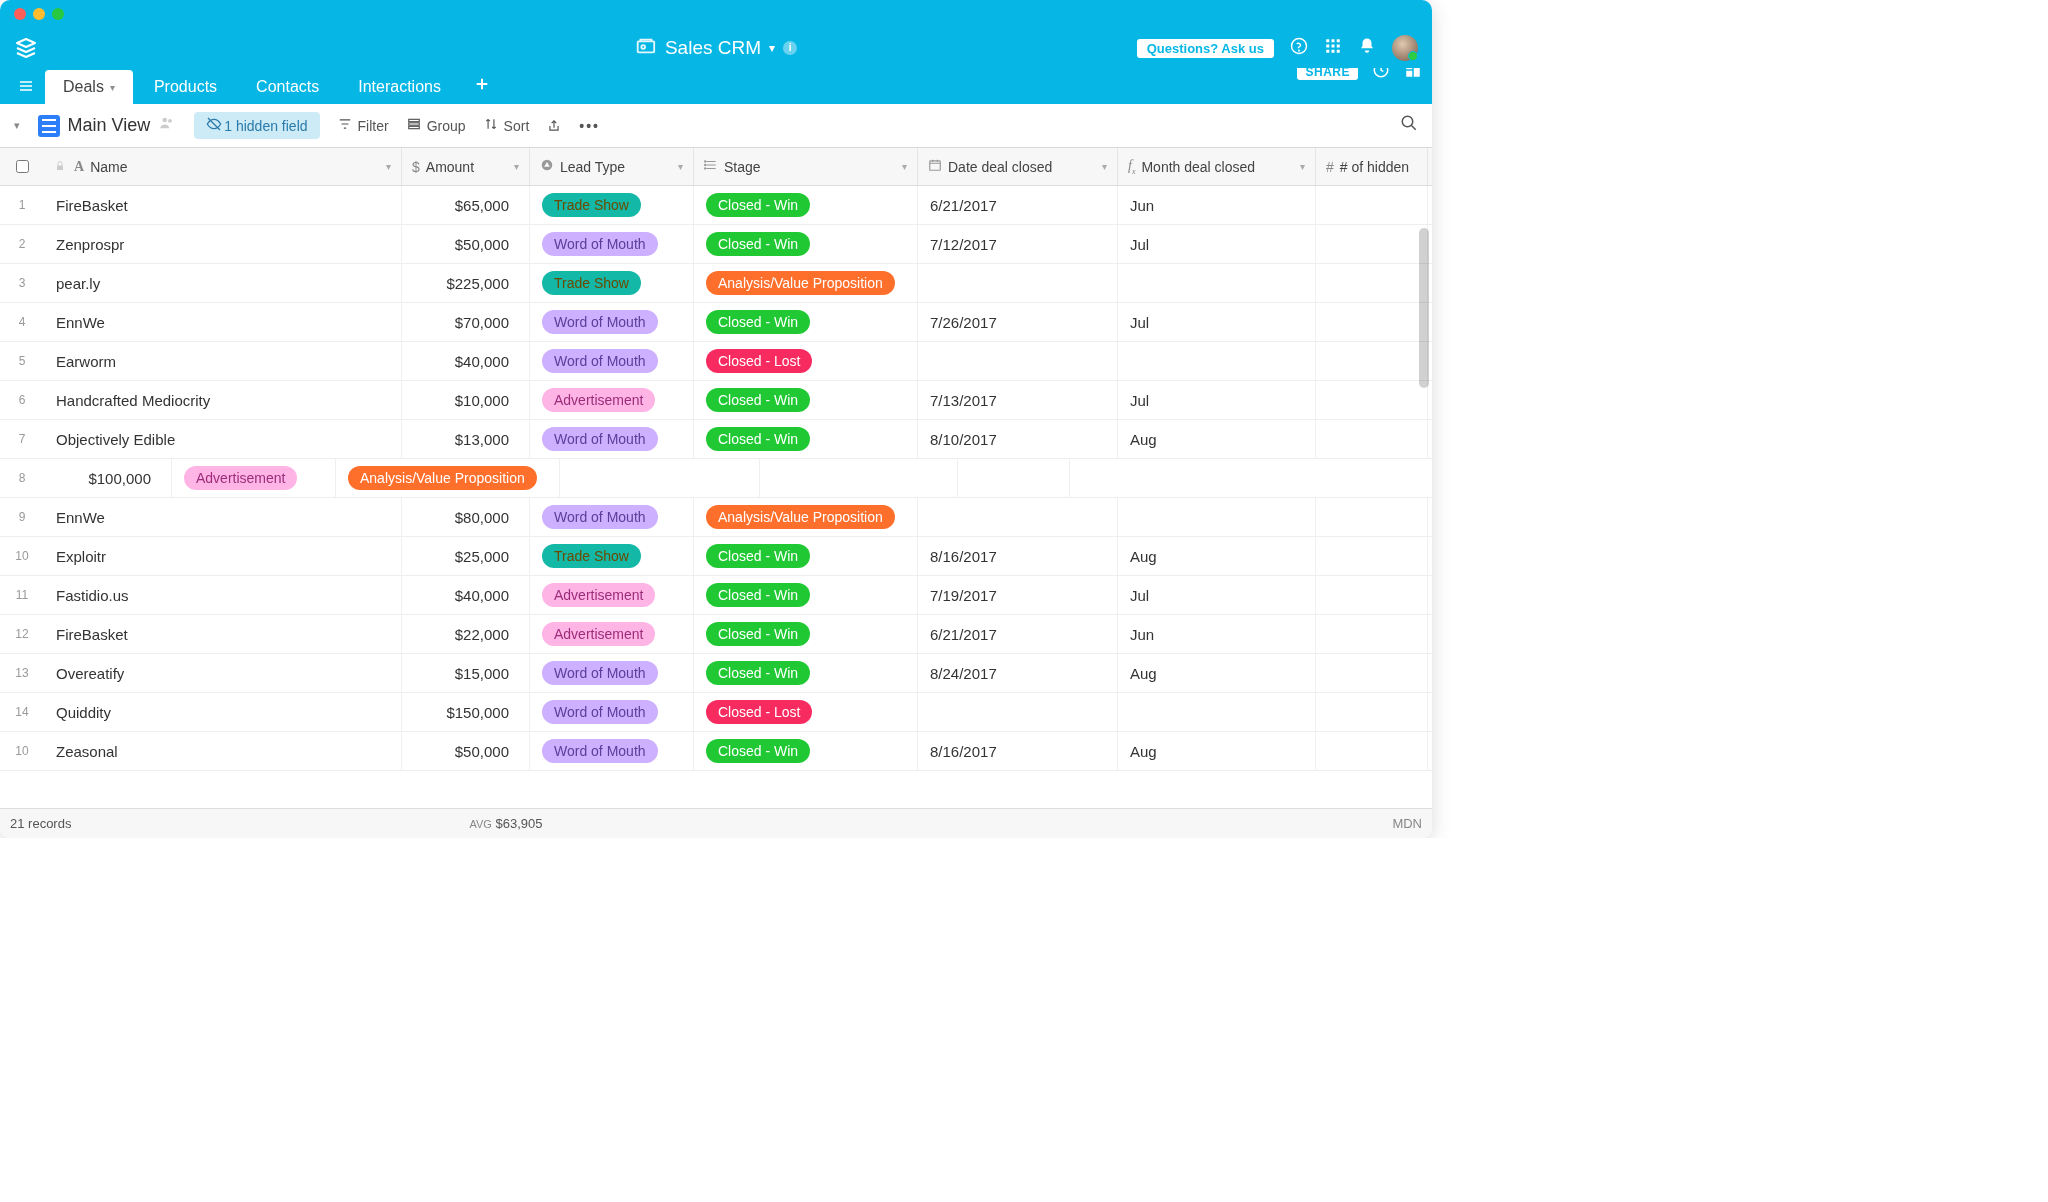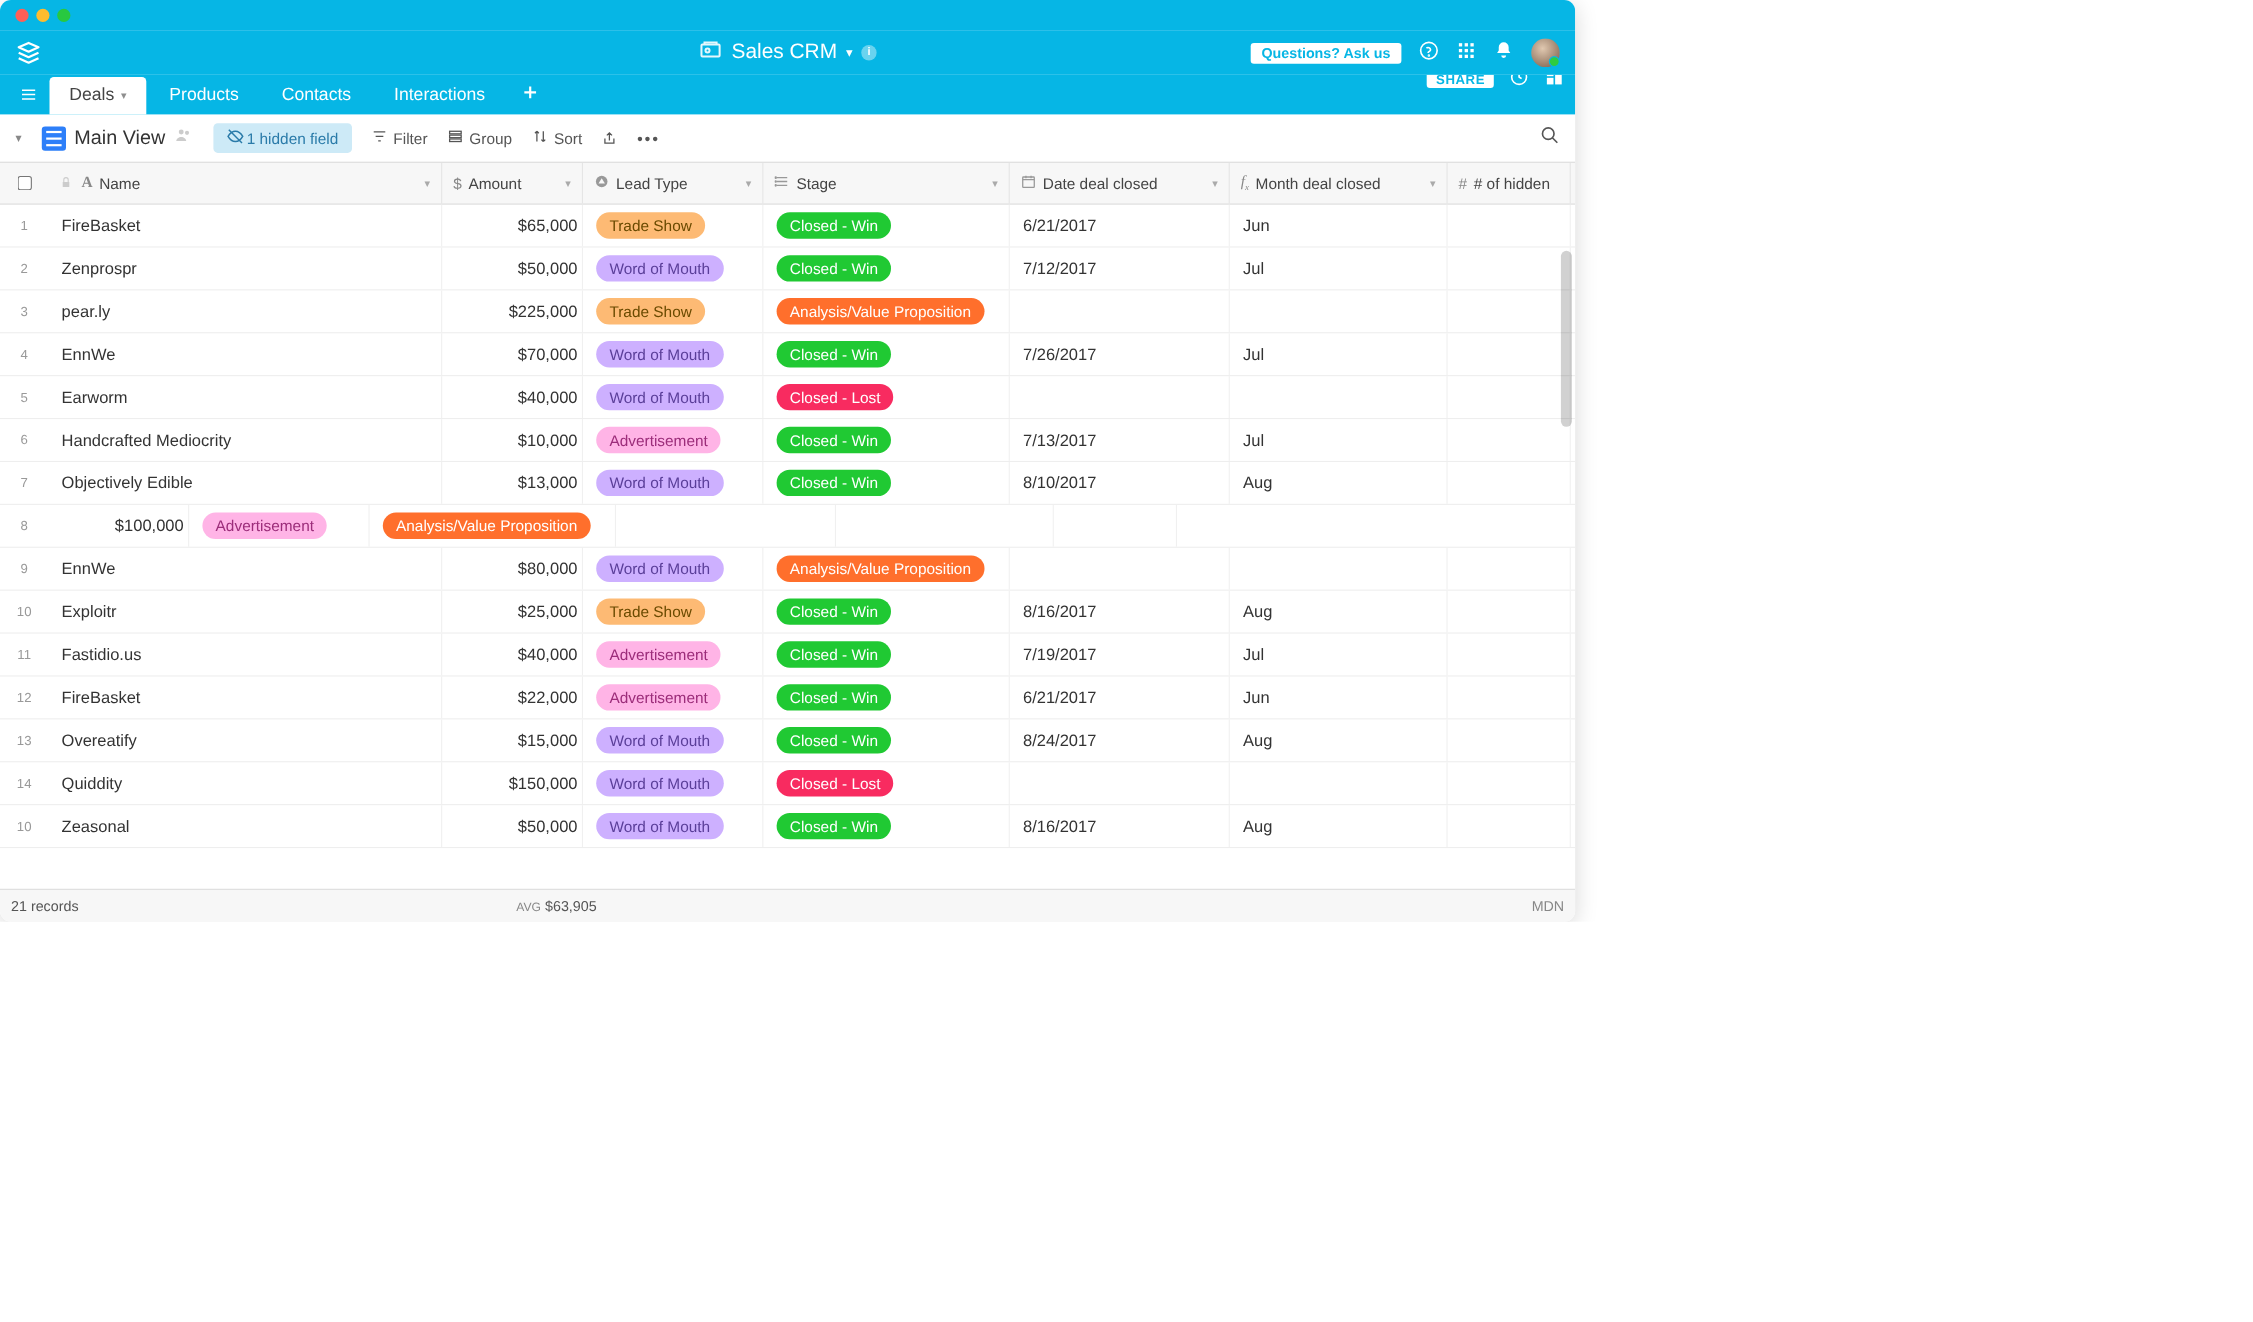--- a/index.html
+++ b/index.html
@@ -51,24 +51,24 @@
 .rownum-h input { margin: 0; }
 .col { border-right: 1px solid #e5e5e5; height: 100%; display: flex; align-items: center; padding: 0 10px; gap: 6px; font-size: 14px; overflow:hidden; white-space:nowrap; }
 .col .carrot { margin-left: auto; color:#aaa; font-size:10px; }
 .col .fic { color:#888; font-size:14px; }
 .c-name { width: 358px; } .c-amt { width: 128px; } .c-lead { width: 164px; } .c-stage { width: 224px; } .c-date { width: 200px; } .c-month { width: 198px; } .c-lic { width: 112px; }
 
 .rows { overflow: auto; height: calc(100% - 38px - 30px); }
 .row { height: 39px; display: flex; align-items: center; border-bottom: 1px solid #eee; }
 .rownum { width: 44px; text-align: center; color: #999; font-size: 12px; }
 .cell { height:100%; border-right:1px solid #f0f0f0; display:flex; align-items:center; padding:0 12px; font-size:15px; overflow:hidden; white-space:nowrap; }
-.cell.amt { justify-content:flex-end; padding-right:4px; }
+.cell.amt { justify-content:flex-end; padding-right:20px; }
 
 .pill { padding: 3px 12px; border-radius: 14px; font-size: 14px; display:inline-block; line-height: 1.3; }
-.p-ts   { background:#fdba74; color:#6a4a00; }
+.p-ts   { background:#14b8a6; color:#6a4a00; }
 .p-wom  { background:#cdb0ff; color:#5a3e99; }
 .p-ad   { background:#ffb4e6; color:#9c2d7a; }
 .p-win  { background:#20c933; color:#fff; }
 .p-lost { background:#f82b60; color:#fff; }
 .p-avp  { background:#ff6f2c; color:#fff; }
 
 .footer { height: 30px; background: #f7f7f7; border-top: 1px solid #ddd; display: flex; align-items: center; padding: 0 10px; font-size: 13px; color: #555; }
 .footer .avgcell { position:relative; left: 0; margin-left: 398px; }
 .footer .mdn { margin-left:auto; color:#888; }
 

